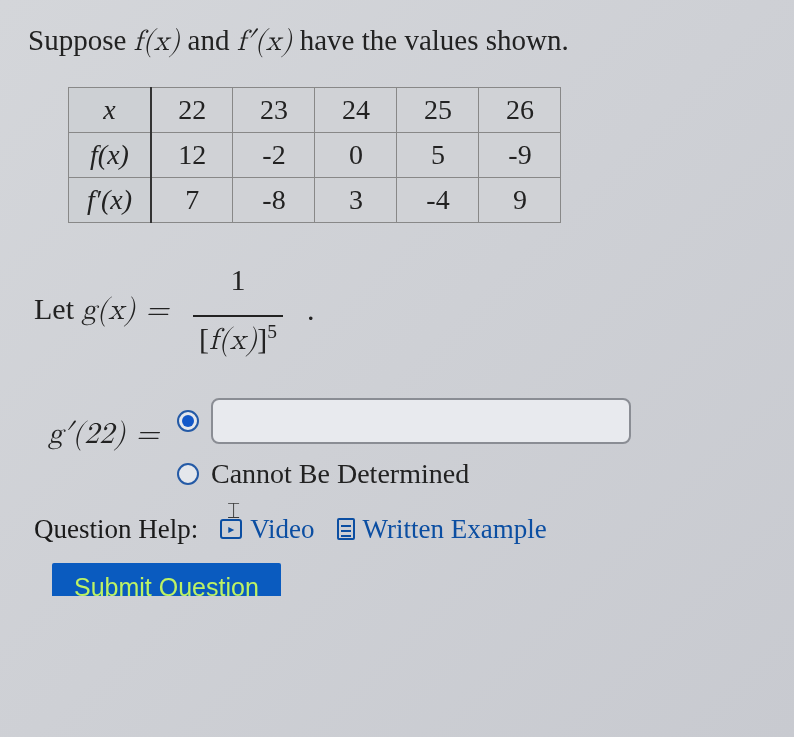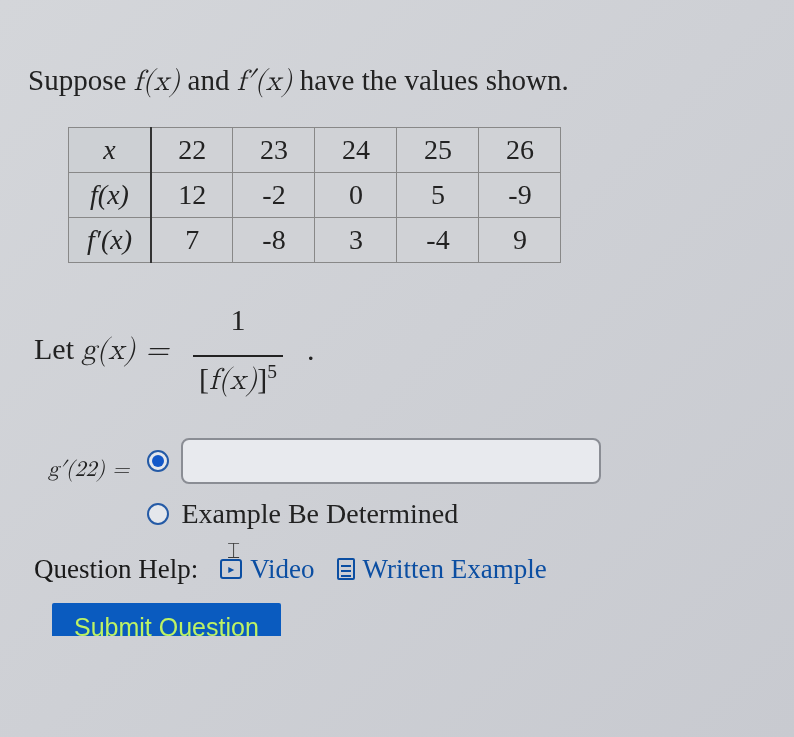--- a/index.html
+++ b/index.html
@@ -9,21 +9,20 @@
       background: linear-gradient(135deg, #d4d6da 0%, #c8cad0 100%);
       font-family: Georgia, 'Times New Roman', serif;
       color: #222;
       padding: 20px 28px;
       overflow: hidden;
     }
     .intro {
       font-size: 29px;
       margin-bottom: 24px;
       line-height: 1.4;
-      margin-top: 40px;
     }
     .math { font-family: 'Latin Modern Math', 'Cambria Math', Georgia, serif; font-style: italic; }
     table.values {
       border-collapse: collapse;
       margin: 0 0 40px 40px;
       background: #d0d2d6;
     }
     table.values td, table.values th {
       border: 1px solid #888;
       padding: 6px 18px;
@@ -56,21 +55,21 @@
     .frac .num { padding: 0 6px 2px; }
     .frac .den { border-top: 2px solid #222; padding: 4px 6px 0; margin-top: 16px; }
     .sup { font-size: 0.65em; vertical-align: super; }
     .answer-row {
       display: flex;
       align-items: flex-start;
       margin: 10px 0 24px 20px;
       gap: 18px;
     }
     .lhs {
-      font-size: 22px;
+      font-size: 30px;
       padding-top: 18px;
       white-space: nowrap;
     }
     .choices { display: flex; flex-direction: column; gap: 14px; }
     .choice-line { display: flex; align-items: center; gap: 12px; font-size: 28px; }
     .radio {
       width: 22px; height: 22px; border-radius: 50%;
       border: 2px solid #245aa6; display: inline-flex;
       align-items: center; justify-content: center;
       background: #e4e7ec;
@@ -183,21 +182,21 @@
 
 <div class="answer-row">
   <div class="lhs math">g′(22) = </div>
   <div class="choices">
     <div class="choice-line">
       <span class="radio selected"></span>
       <input class="answer-input" type="text" value="" style="">
     </div>
     <div class="choice-line">
       <span class="radio"></span>
-      <span>Example Be Determined</span>
+      <span>Cannot Be Determined</span>
     </div>
   </div>
 </div>
 
 <div class="help-line">
   <span class="cursor-mark">⌶</span>
   <span>Question Help:</span>
   <span class="help-link">
     <span class="icon-box">▸</span>
     <span>Video</span>

